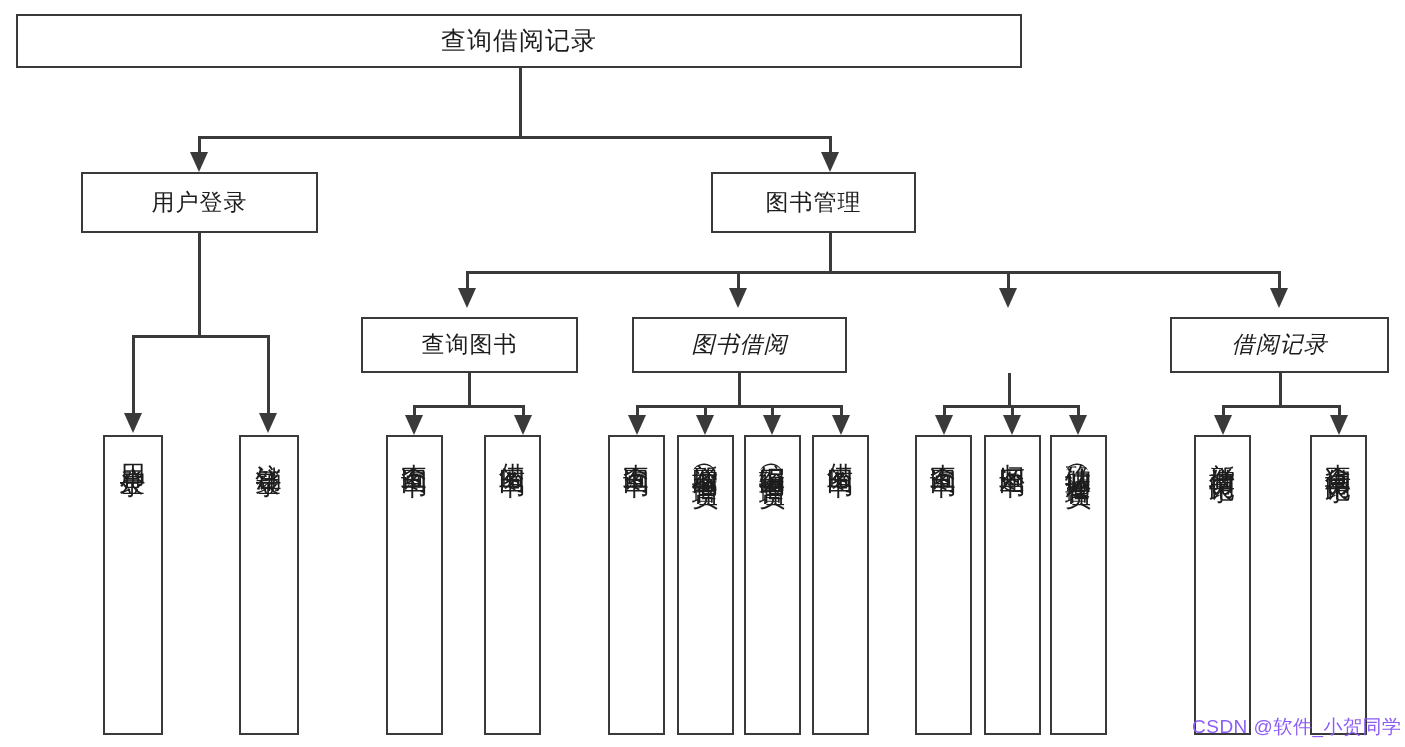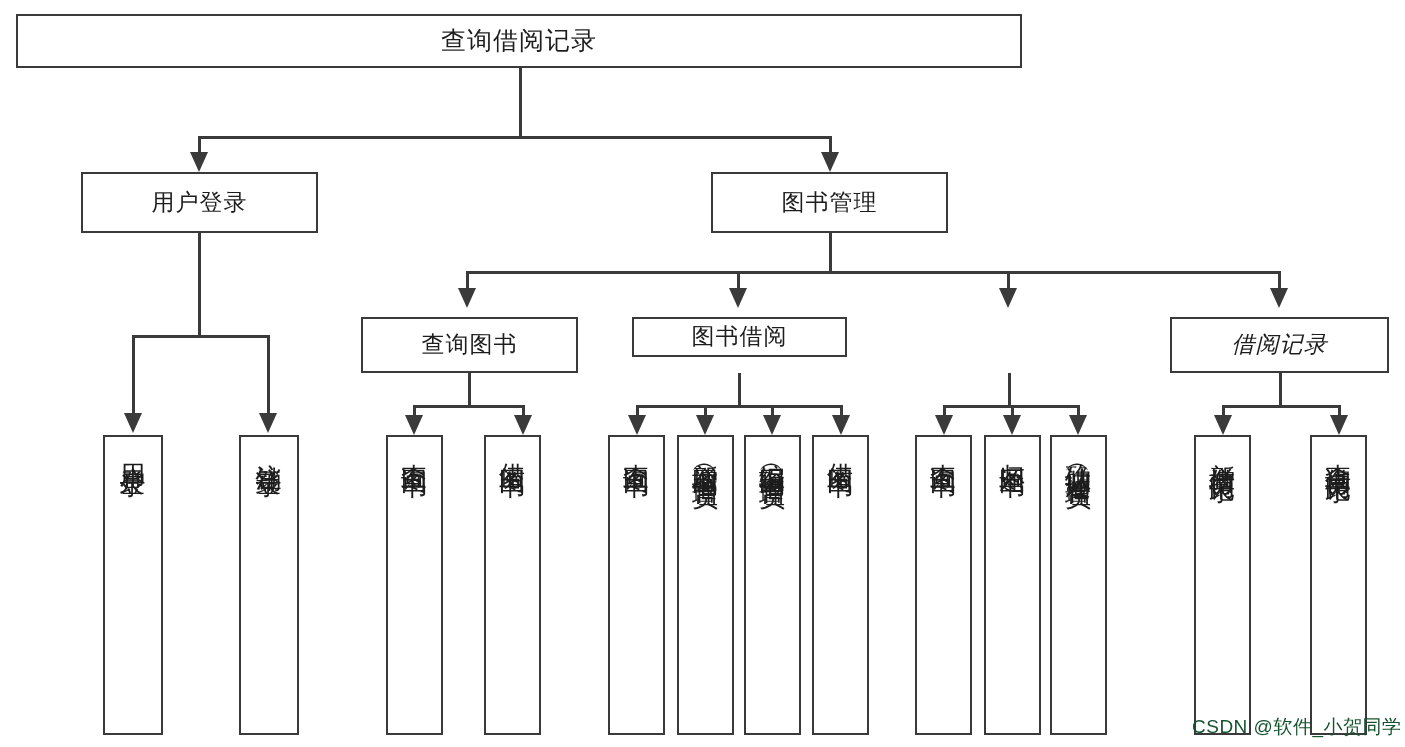--- a/index.html
+++ b/index.html
@@ -54,21 +54,21 @@
     border-right:9px solid transparent;
     border-top:20px solid #3a3a3a;
     z-index:2;
   }
 
   
   #watermark{
     position:absolute;
     left:1192px;top:714px;
     font-size:19px;
-    color:#14532d;
+    color:#8b5cf6;
     letter-spacing:0.5px;
     white-space:nowrap;
     z-index:5;
   }
 </style>
 </head>
 <body>
 
 <div id="stage">
 
@@ -131,28 +131,28 @@
   <div class="ln v" style="left:1338px;top:405px;height:14px;"></div>
   <div class="arrow" style="left:1330px;top:415px;"></div>
 
   <div class="node h tier0" style="left:16px;top:14px;width:1006px;height:54px;">
     <span class="label">查询借阅记录</span>
   </div>
 
   <div class="node h" style="left:81px;top:172px;width:237px;height:61px;">
     <span class="label">用户登录</span>
   </div>
-  <div class="node h" style="left:711px;top:172px;width:237px;height:61px;">
+  <div class="node h" style="left:711px;top:172px;width:205px;height:61px;">
     <span class="label">图书管理</span>
   </div>
 
   <div class="node h" style="left:361px;top:317px;width:217px;height:56px;">
     <span class="label">查询图书</span>
   </div>
-  <div class="node h" style="left:632px;top:317px;width:215px;height:40px;">
+  <div class="node h" style="left:632px;top:317px;width:215px;height:56px;font-style:italic;">
     <span class="label">图书借阅</span>
   </div>
   <div class="node h" style="left:1170px;top:317px;width:219px;height:56px;font-style:italic;">
     <span class="label">借阅记录</span>
   </div>
 
   <div class="node v" style="left:103px;top:435px;width:60px;height:300px;">
     <span class="label">用户登录</span>
   </div>
   <div class="node v" style="left:239px;top:435px;width:60px;height:300px;">

